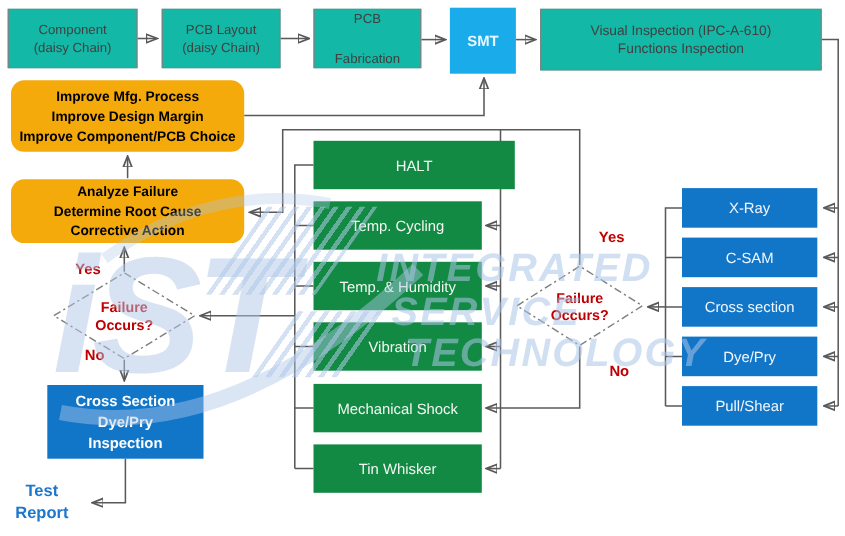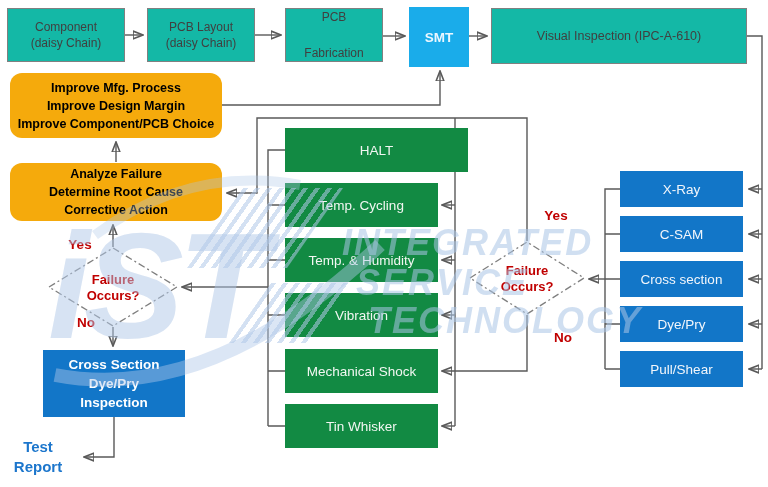--- a/index.html
+++ b/index.html
@@ -92,20 +92,21 @@
   </div>
   <div class="node plain" style="left:285px;top:8px;width:98px;height:54px;gap:20px;">
     <span>PCB</span>
     <span>Fabrication</span>
   </div>
   <div class="node smt" style="left:409px;top:7px;width:60px;height:60px;">
     <span>SMT</span>
   </div>
   <div class="node plain" style="left:491px;top:8px;width:256px;height:56px;font-size:12.5px;">
     <span>Visual Inspection (IPC-A-610)</span>
+    <span>Functions Inspection</span>
   </div>
 
   <div class="node orange" style="left:10px;top:73px;width:212px;height:65px;">
     <span>Improve Mfg. Process</span>
     <span>Improve Design Margin</span>
     <span>Improve Component/PCB Choice</span>
   </div>
   <div class="node orange" style="left:10px;top:163px;width:212px;height:58px;">
     <span>Analyze Failure</span>
     <span>Determine Root Cause</span>

